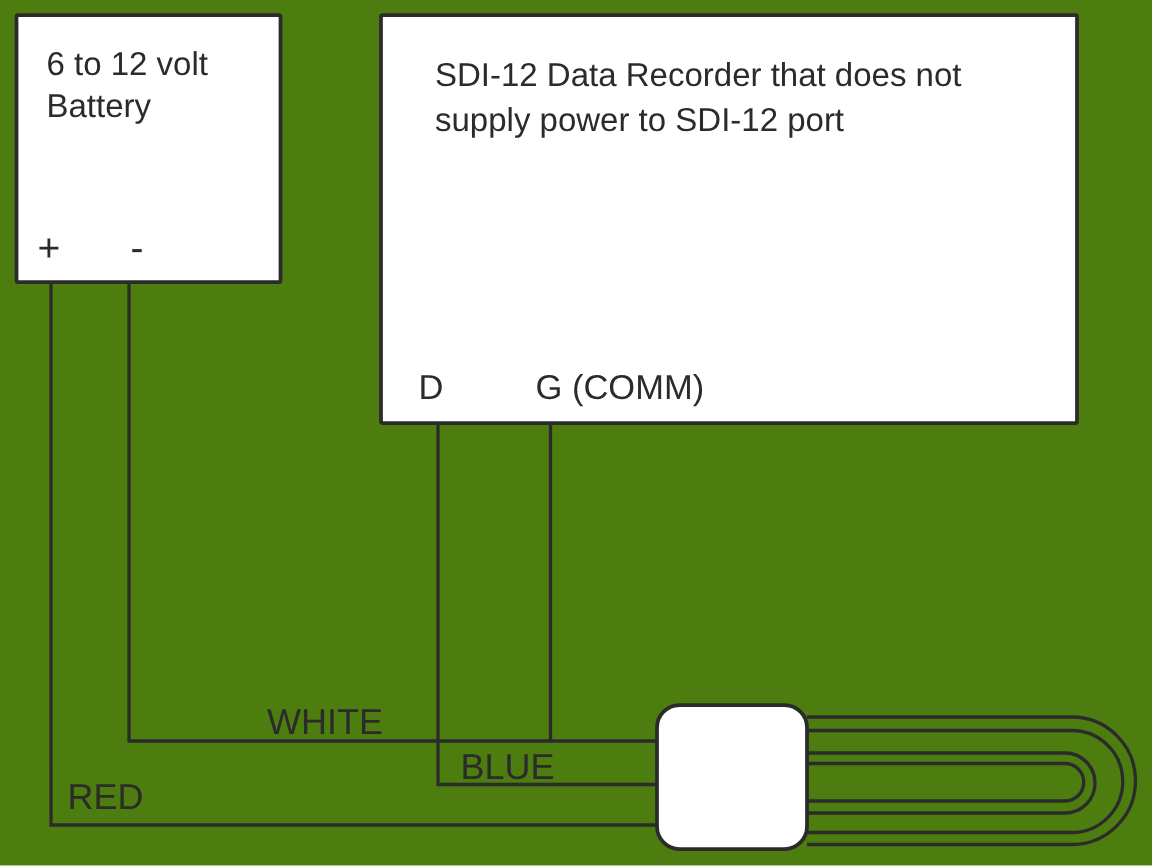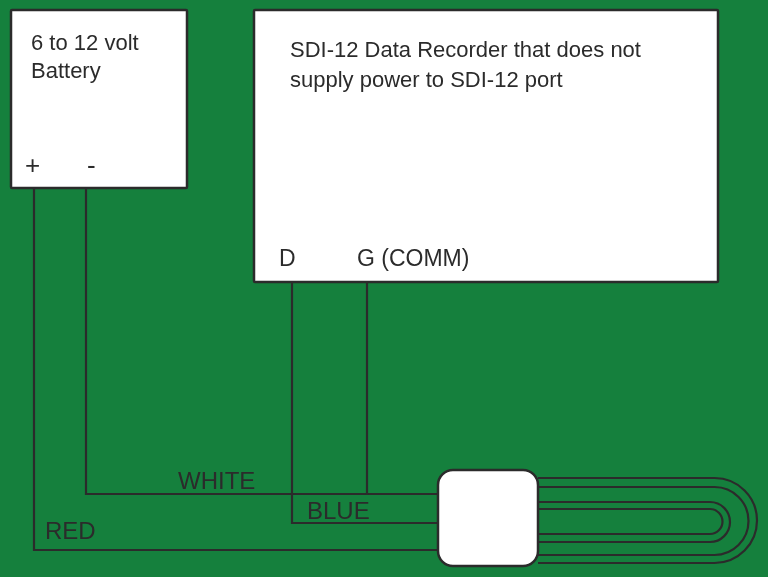--- a/index.html
+++ b/index.html
@@ -4,21 +4,21 @@
 <style>
   html, body {
     margin: 0;
     padding: 0;
     background: #ffffff;
   }
   #stage {
     position: relative;
     width: 768px;
     height: 577px;
-    background: #15803d;
+    background: #4d7c0f;
     font-family: "Liberation Sans", sans-serif;
     overflow: hidden;
   }
   svg text {
     fill: #2b2b2b;
     font-family: "Liberation Sans", sans-serif;
   }
   .box-label   { font-size: 22px; }
   .term-label  { font-size: 23px; }
   .sign-label  { font-size: 26px; }

